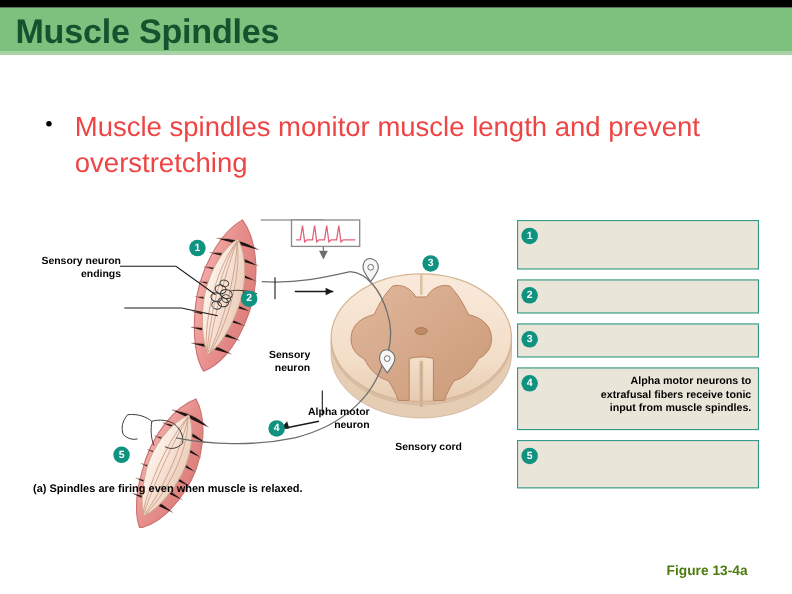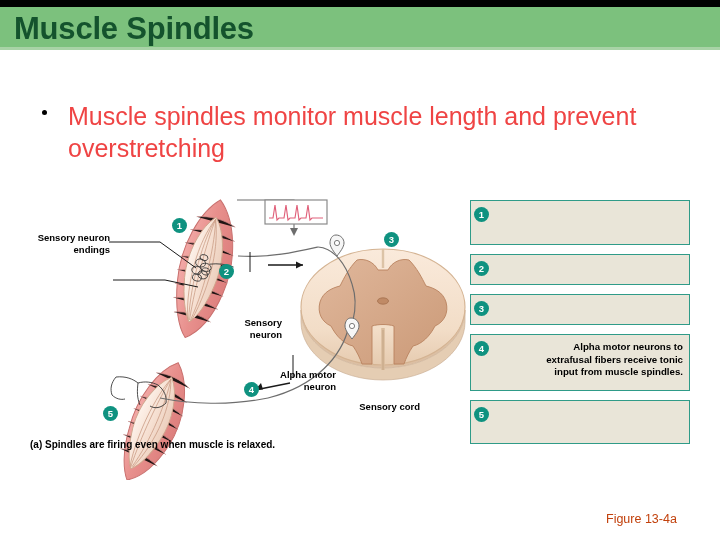--- a/index.html
+++ b/index.html
@@ -142,22 +142,22 @@
     font-size: 10px;
     font-weight: bold;
     color: #000;
     margin-top: 18px;
   }
   .fig-caption .tag { font-weight: bold; }
   .fig-ref {
     position: absolute;
     left: 606px; top: 512px;
     font-size: 12.5px;
-    font-weight: normal;
-    color: #c2410c;
+    font-weight: bold;
+    color: #4d7c0f;
   }
 </style>
 </head>
 <body>
 
 <div id="slide">
 
   <div class="top-black-bar"></div>
   <div class="header-band"></div>
   <div class="header-underline"></div>

